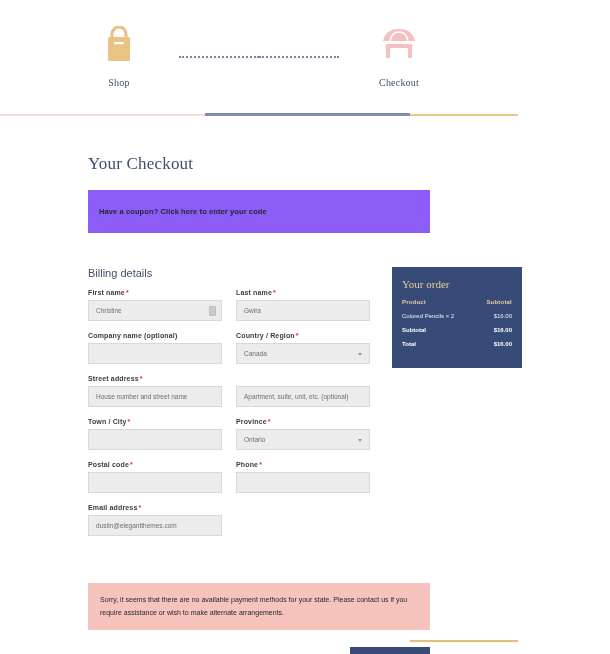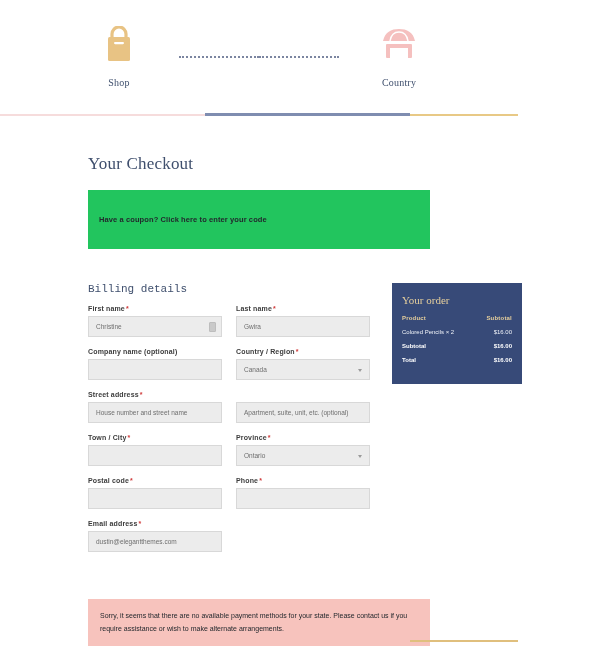--- a/index.html
+++ b/index.html
@@ -52,30 +52,30 @@
   .content { padding: 0 88px; }
   .page-title {
     font-family: "Liberation Serif", serif;
     font-size: 17px;
     color: #3f4f6d;
     font-weight: normal;
     margin: 38px 0 16px 0;
     letter-spacing: .2px;
   }
   .coupon-bar {
-    background: #22c55e;
+    background: #8b5cf6;
     color: #23282d;
     font-size: 7.5px;
     font-weight: bold;
-    padding: 25px 11px;
+    padding: 17px 11px;
     margin-bottom: 34px;
     letter-spacing: .1px;
   }
   .section-title {
-    font-family: Liberation Mono, monospace;
+    font-family: Liberation Sans, sans-serif;
     font-size: 11px;
     color: #3f4f6d;
     font-weight: normal;
     margin: 0 0 10px 0;
   }
 
   
   .checkout-cols { display: flex; align-items: flex-start; }
   .billing-col { width: 282px; flex: 0 0 282px; }
   .order-col { width: 130px; flex: 0 0 130px; margin-left: 22px; padding-top: 0px; }
@@ -198,21 +198,21 @@
 
     <div class="step">
       <div class="step-icon">
         <svg width="40" height="38" viewBox="0 0 40 38">
           <path d="M4 15 C6 6 12 3 20 3 C28 3 34 6 36 15 Z" fill="#f5c0bf"></path>
           <path d="M11 15 C12 9 15 6 20 6 C25 6 28 9 29 15" fill="none" stroke="#ffffff" stroke-width="1.4"></path>
           <rect x="7" y="18" width="26" height="14" rx="1" fill="#f5c0bf"></rect>
           <rect x="11" y="22" width="18" height="10" fill="#ffffff"></rect>
         </svg>
       </div>
-      <div class="step-label">Country</div>
+      <div class="step-label">Checkout</div>
     </div>
   </div>
 
   <div class="divider">
     <div class="seg-pink"></div>
     <div class="seg-blue"></div>
     <div class="seg-gold"></div>
   </div>
 
   <div class="content">

